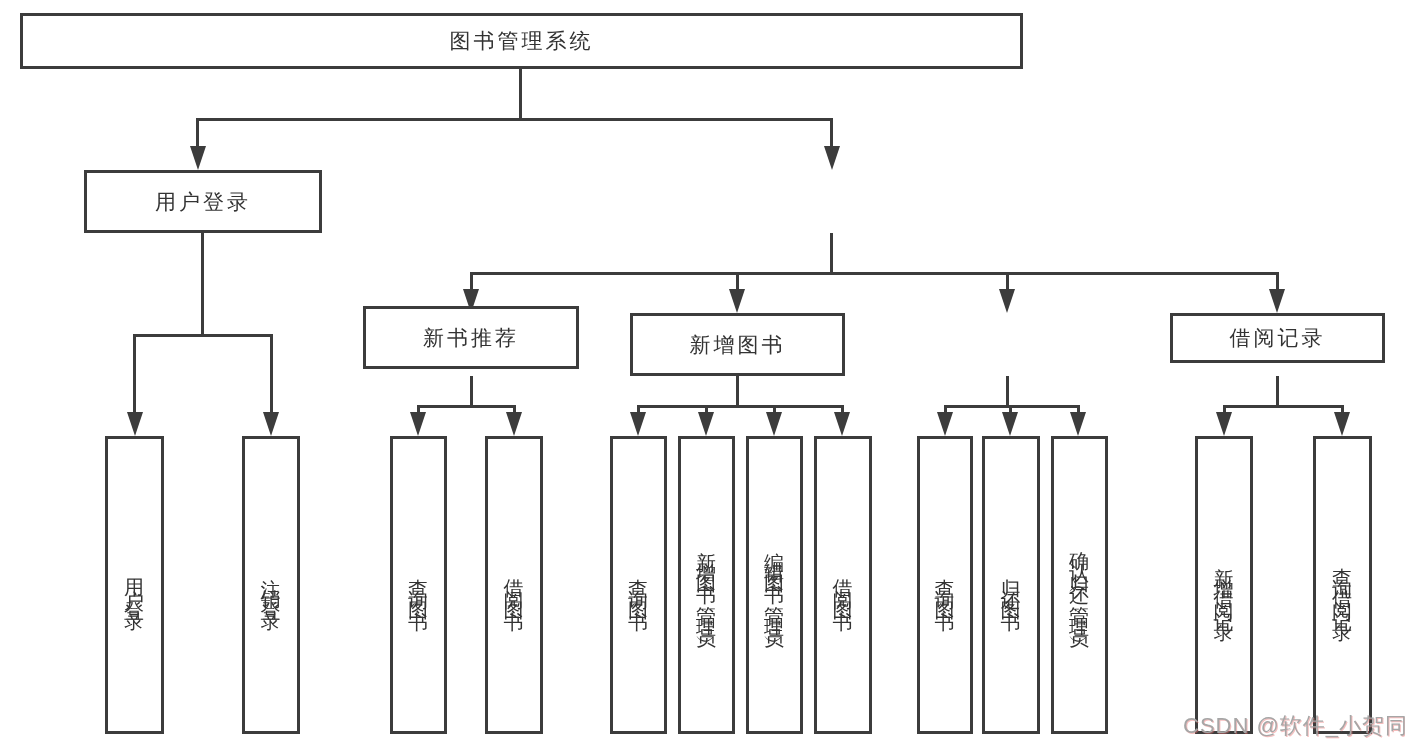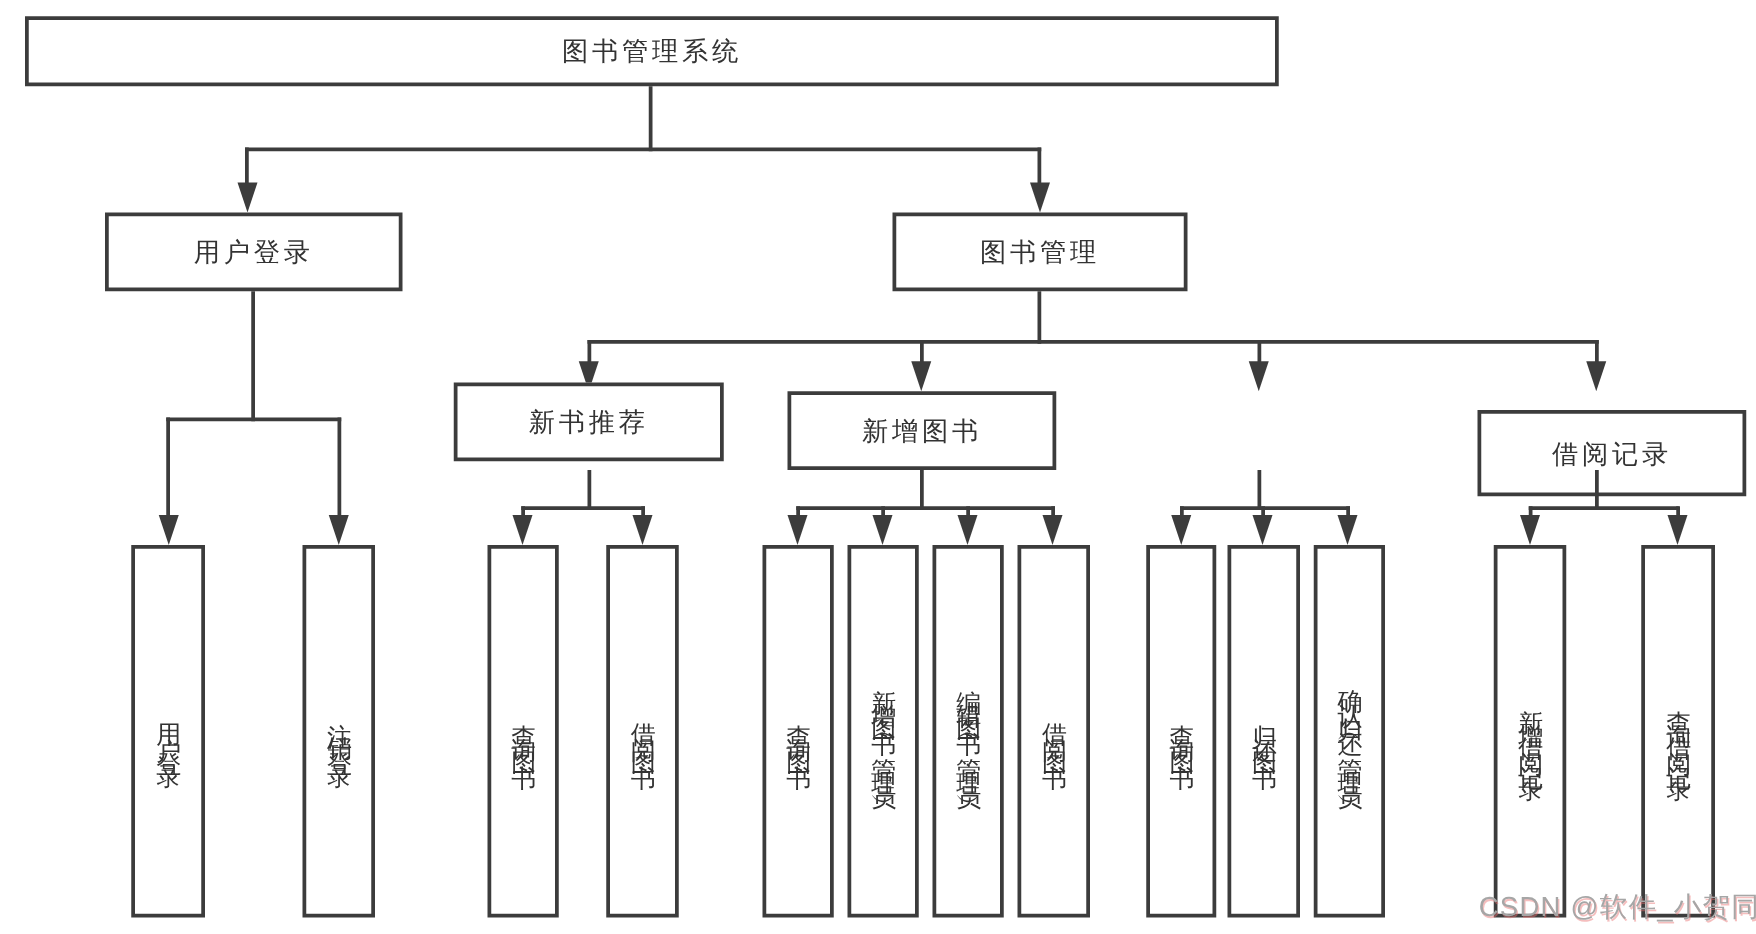--- a/index.html
+++ b/index.html
@@ -64,23 +64,20 @@
   <div class="vline" style="left:519px;top:69px;height:52px;"></div>
   <div class="hline" style="left:196px;top:118px;width:637px;"></div>
   <div class="vline" style="left:196px;top:118px;height:30px;"></div>
   <div class="arrow" style="left:190px;top:146px;"></div>
   <div class="vline" style="left:830px;top:118px;height:30px;"></div>
   <div class="arrow" style="left:824px;top:146px;"></div>
 
   <div class="node" style="left:84px;top:170px;width:238px;height:63px;">
     <span class="lbl">用户登录</span>
   </div>
-  <div class="node" style="left:714px;top:170px;width:236px;height:63px;">
-    <span class="lbl">图书管理</span>
-  </div>
 
   <div class="vline" style="left:201px;top:233px;height:104px;"></div>
   <div class="hline" style="left:133px;top:334px;width:140px;"></div>
   <div class="vline" style="left:133px;top:334px;height:80px;"></div>
   <div class="arrow" style="left:127px;top:412px;"></div>
   <div class="vline" style="left:270px;top:334px;height:80px;"></div>
   <div class="arrow" style="left:263px;top:412px;"></div>
 
   <div class="vline" style="left:830px;top:233px;height:42px;"></div>
   <div class="hline" style="left:470px;top:272px;width:809px;"></div>
@@ -92,21 +89,21 @@
   <div class="arrow" style="left:999px;top:289px;"></div>
   <div class="vline" style="left:1276px;top:272px;height:18px;"></div>
   <div class="arrow" style="left:1269px;top:289px;"></div>
 
   <div class="node" style="left:363px;top:306px;width:216px;height:63px;">
     <span class="lbl">新书推荐</span>
   </div>
   <div class="node" style="left:630px;top:313px;width:215px;height:63px;">
     <span class="lbl">新增图书</span>
   </div>
-  <div class="node" style="left:1170px;top:328px;width:215px;height:69px;margin-left:12px;">
+  <div class="node" style="left:1170px;top:313px;width:215px;height:50px;">
     <span class="lbl">借阅记录</span>
   </div>
 
   <div class="vline" style="left:470px;top:376px;height:32px;"></div>
   <div class="hline" style="left:417px;top:405px;width:99px;"></div>
   <div class="vline" style="left:417px;top:405px;height:10px;"></div>
   <div class="arrow" style="left:410px;top:412px;"></div>
   <div class="vline" style="left:513px;top:405px;height:10px;"></div>
   <div class="arrow" style="left:506px;top:412px;"></div>
 

